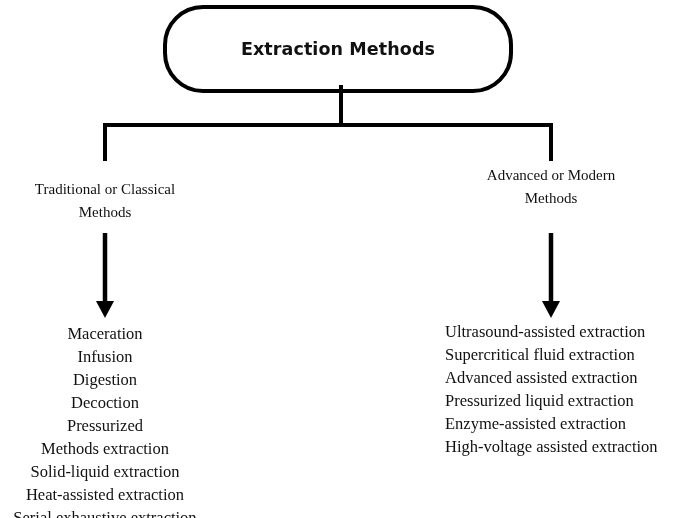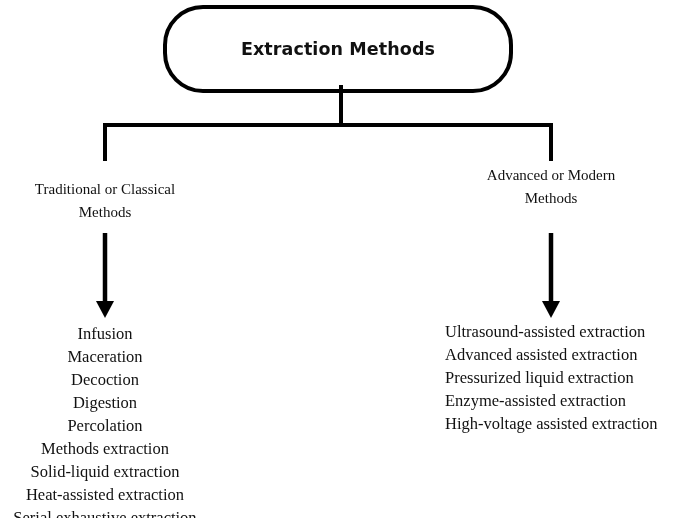--- a/index.html
+++ b/index.html
@@ -134,32 +134,33 @@
     <span class="line">Traditional or Classical</span>
     <span class="line">Methods</span>
   </div>
 
   <div class="branch-heading right">
     <span class="line">Advanced or Modern</span>
     <span class="line">Methods</span>
   </div>
 
   <ul class="leaf-list left">
+    <li>Maceration</li>
     <li>Infusion</li>
-    <li>Maceration</li>
+    <li>Digestion</li>
     <li>Decoction</li>
-    <li>Digestion</li>
-    <li>Percolation</li>
+    <li>Pressurized</li>
     <li>Methods extraction</li>
     <li>Solid-liquid extraction</li>
     <li>Heat-assisted extraction</li>
     <li>Serial exhaustive extraction</li>
   </ul>
 
   <ul class="leaf-list right">
     <li>Ultrasound-assisted extraction</li>
+    <li>Supercritical fluid extraction</li>
     <li>Advanced assisted extraction</li>
     <li>Pressurized liquid extraction</li>
     <li>Enzyme-assisted extraction</li>
     <li>High-voltage assisted extraction</li>
   </ul>
 
 </div>
 
 </body></html>

